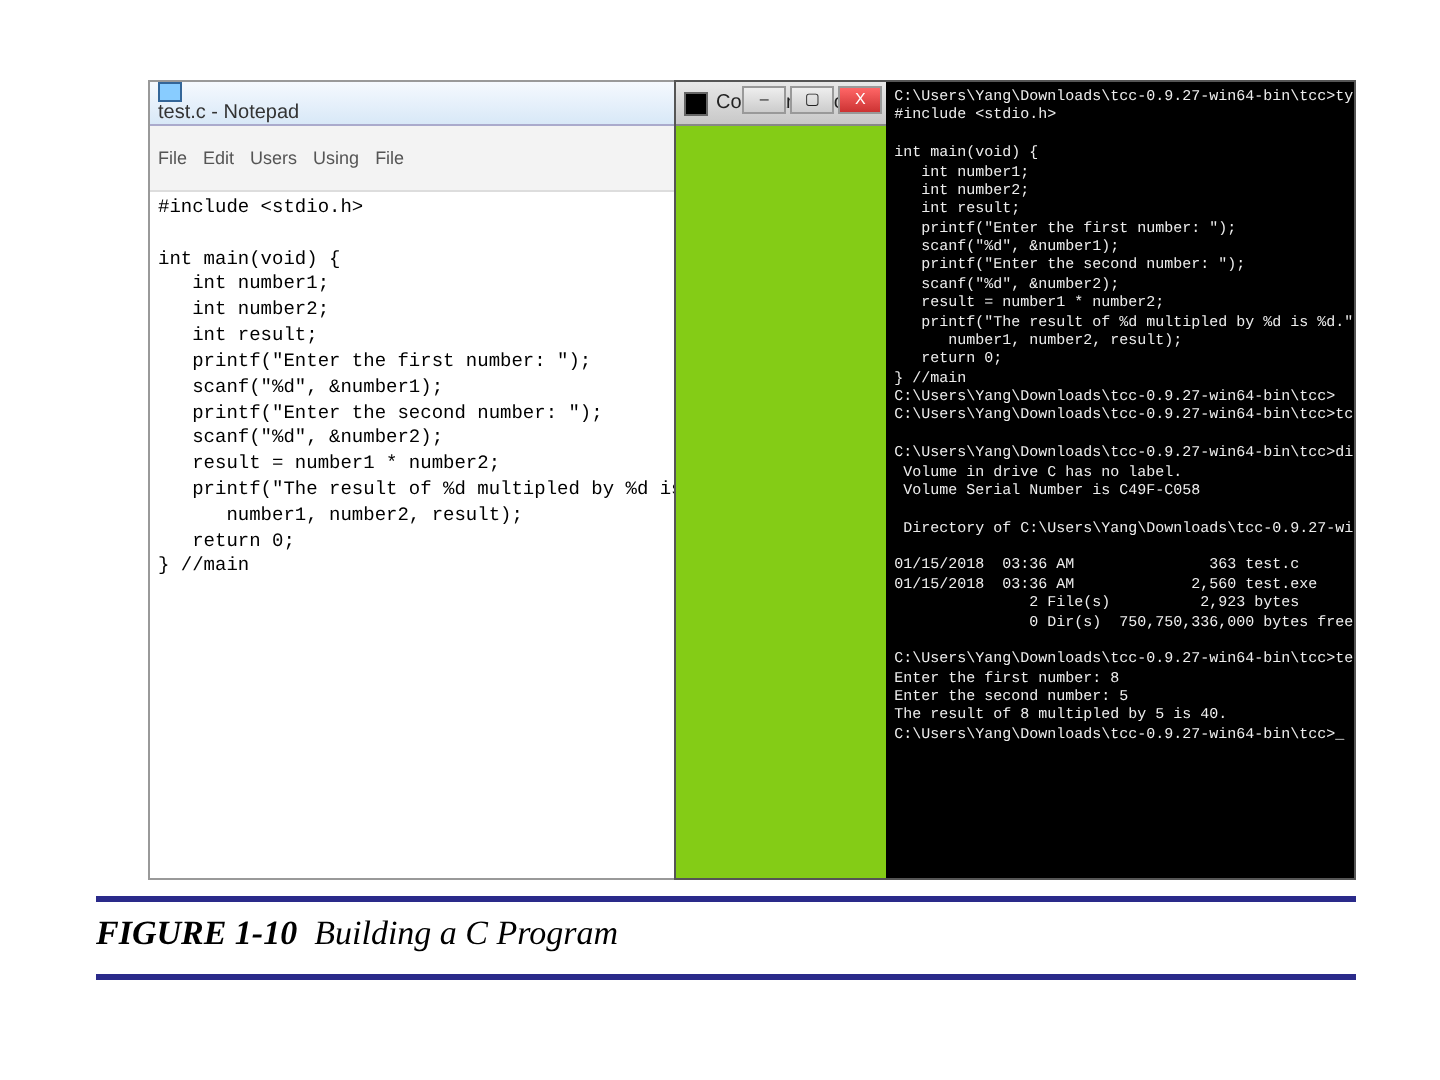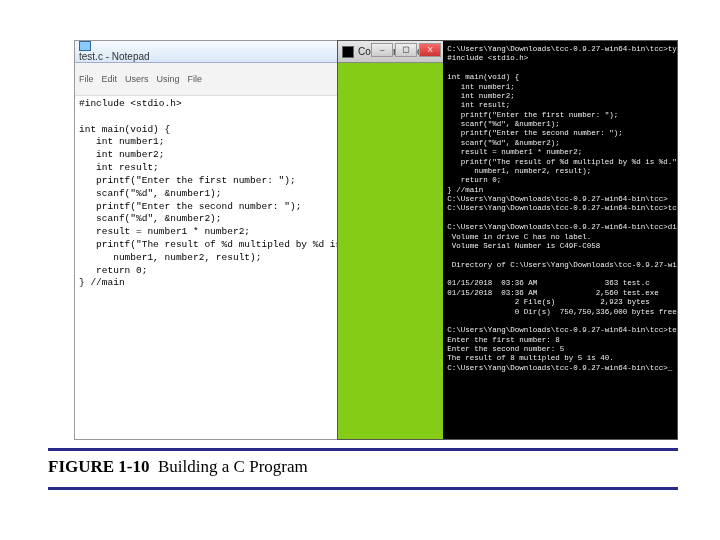--- a/index.html
+++ b/index.html
@@ -135,20 +135,21 @@
     }
     .hr-blue {
       height: 3px;
       background: #2a2a8a;
       margin-bottom: 6px;
     }
     .caption {
       font-family: 'Times New Roman', serif;
       font-size: 17px;
       color: #000;
+      font-style: italic;
     }
     .caption b { font-weight: bold; }
     .hr-blue2 {
       height: 3px;
       background: #2a2a8a;
       margin-top: 10px;
     }
     
     .footer {
       position: absolute;

